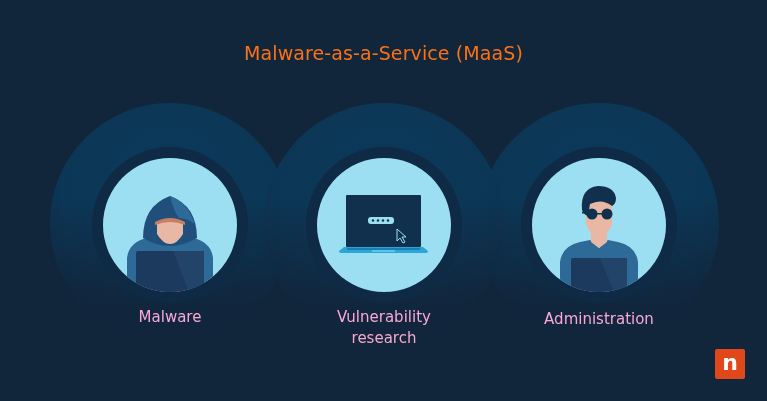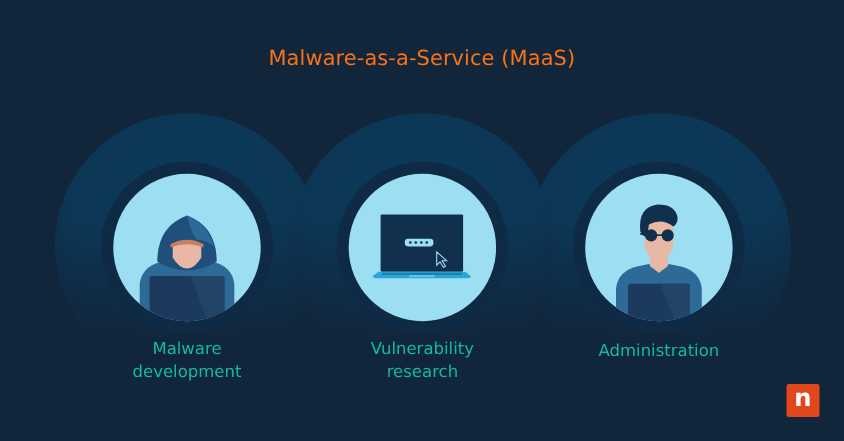--- a/index.html
+++ b/index.html
@@ -28,21 +28,21 @@
     position: absolute; left: 42px; top: 147px; width: 156px; height: 156px; border-radius: 50%;
     background: #0f2a44;
   }
   .inner {
     position: absolute; left: 53px; top: 158px; width: 134px; height: 134px; border-radius: 50%;
     background: #9ddff2; overflow: hidden;
   }
   .art { position: absolute; left: 0; top: 0; }
   .label {
     position: absolute; left: 0; width: 240px; text-align: center;
-    color: #14b8a6; font-size: 15px; line-height: 21px;
+    color: #f9a8d4; font-size: 15px; line-height: 21px;
   }
   .logo {
     position: absolute; left: 715px; top: 349px; width: 30px; height: 30px;
     background: #e0471a; border-radius: 2px; color: #fff;
     font-family: "DejaVu Sans", sans-serif; font-weight: bold; font-size: 22px;
     display: flex; align-items: center; justify-content: center; line-height: 1;
     padding-bottom: 3px; box-sizing: border-box;
   }
 </style>
 </head>
@@ -66,21 +66,20 @@
 
         <path d="M54 64 Q67 58 80 64 L80 76 Q74 86 67 86 Q60 86 54 76 Z" fill="#e8b8a4"></path>
         <path d="M52 64 Q67 56 82 64 L82 67 Q67 61 52 67 Z" fill="#c97e62"></path>
 
         <rect x="33" y="93" width="68" height="41" rx="2" fill="#1c3a5e"></rect>
         <path d="M70 93 L101 93 L101 134 L86 134 Z" fill="#224468"></path>
       </svg>
     </div>
     <div class="label" style="top:307px;">
       <div>Malware</div>
-      <div>development</div>
     </div>
   </div>
 
   <div class="node" style="left:479px;">
     <div class="outer"></div>
     <div class="outer-fade"></div>
     <div class="ring"></div>
     <div class="inner">
       <svg class="art" width="134" height="134" viewBox="0 0 134 134">
 

